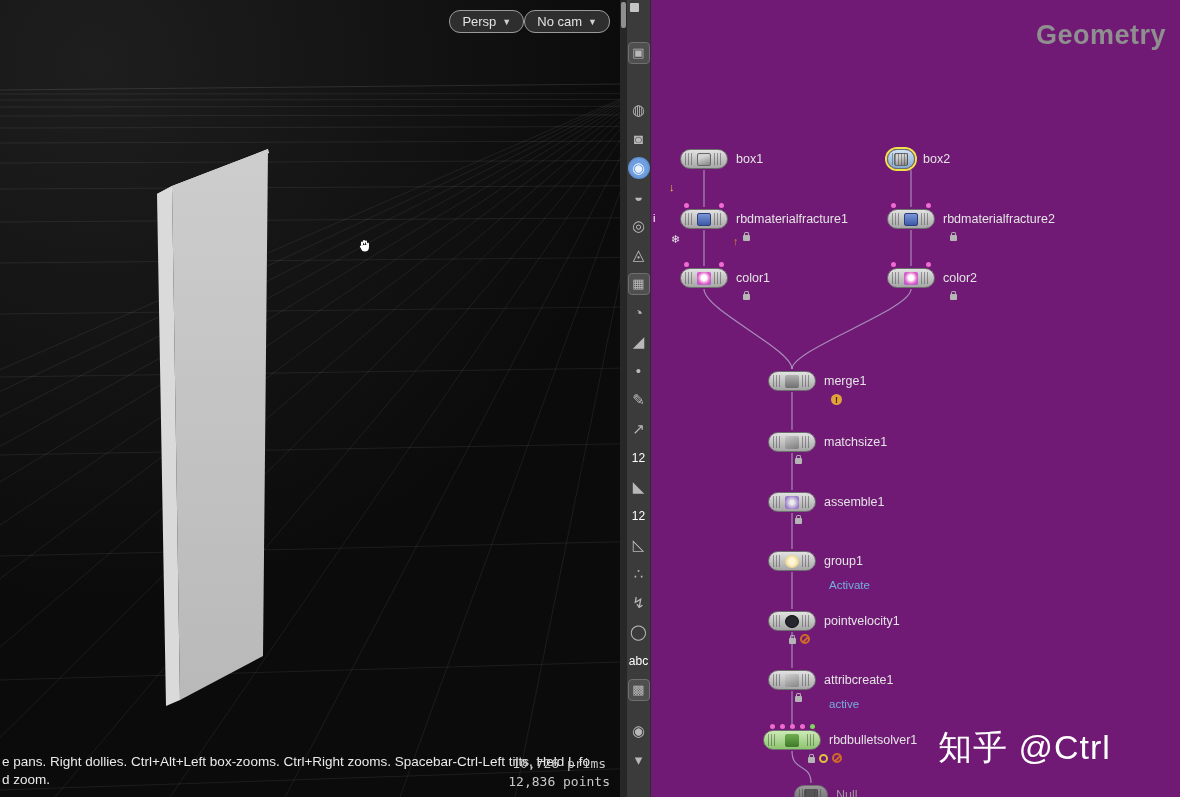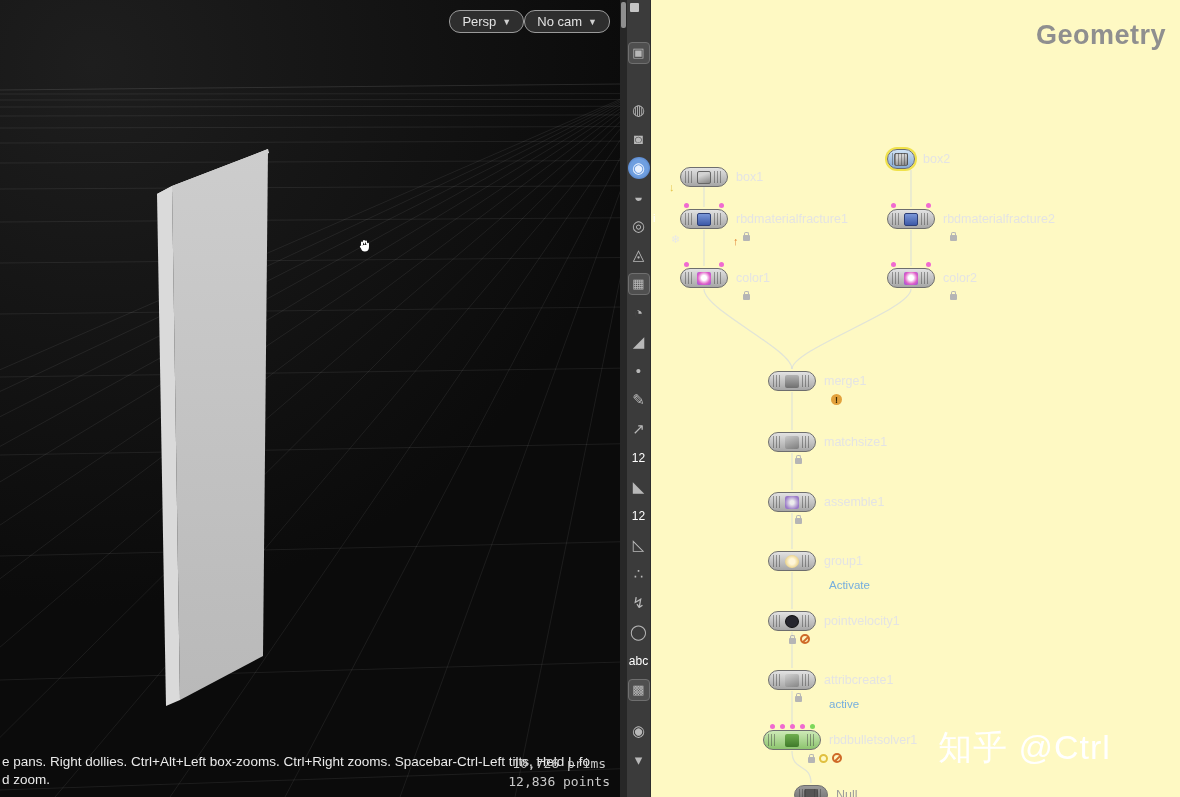--- a/index.html
+++ b/index.html
@@ -41,21 +41,21 @@
     color:#b8b8b8; font-size:15px; width:22px; height:22px;
     display:flex; align-items:center; justify-content:center; cursor:pointer;
   }
   .tool-icon.boxed { background:rgba(170,170,170,0.18); border:1px solid #6f6f6f; border-radius:4px; font-size:13px; }
   .tool-icon.active { background:radial-gradient(circle,#6f9fe0 55%,#3c66b0); border-radius:50%; color:#eaf2ff; }
   .tool-label { font-size:12px; color:#ffffff; width:auto; }
 
   
   .network {
     position:absolute; left:650px; top:0; width:530px; height:797px;
-    background:#fef9c3; overflow:hidden; border-left:1px solid #2d2d2d;
+    background:#701a75; overflow:hidden; border-left:1px solid #2d2d2d;
   }
   .net-title {
     position:absolute; top:20px; right:14px; font-size:27px; font-weight:bold;
     color:#8f8f8f; letter-spacing:.5px;
   }
   #wires { position:absolute; left:0; top:0; }
   #wires path { fill:none; stroke:rgba(205,213,230,0.6); stroke-width:1.2px; }
 
   .node {
     position:absolute; height:20px;
@@ -307,21 +307,21 @@
       <path d="M260,289 C260,310 141,349 141,369"></path>
       <path d="M141,392 C141,413 141,410 141,430"></path>
       <path d="M141,453 C141,474 141,470 141,490"></path>
       <path d="M141,513 C141,534 141,529 141,549"></path>
       <path d="M141,572 C141,593 141,589 141,609"></path>
       <path d="M141,632 C141,653 141,648 141,668"></path>
       <path d="M141,691 C141,712 141,708 141,728"></path>
       <path d="M141,751 C141,772 160,763 160,783"></path>
     </svg>
   <div id="nodes-layer">
-      <div class="node type-box" style="left: 29px; top: 167px; width: 48px;">
+      <div class="node type-box" style="left: 29px; top: 149px; width: 48px;">
         <span class="grip l"></span>
         <span class="grip r"></span>
         <span class="node-icon"></span>
         <span class="node-label">box1</span>
       </div>
       <div class="node type-box selected" style="left: 236px; top: 149px; width: 28px;">
         <span class="halo-blue"></span>
         <span class="grip l"></span>
         <span class="grip r"></span>
         <span class="node-icon"></span>

